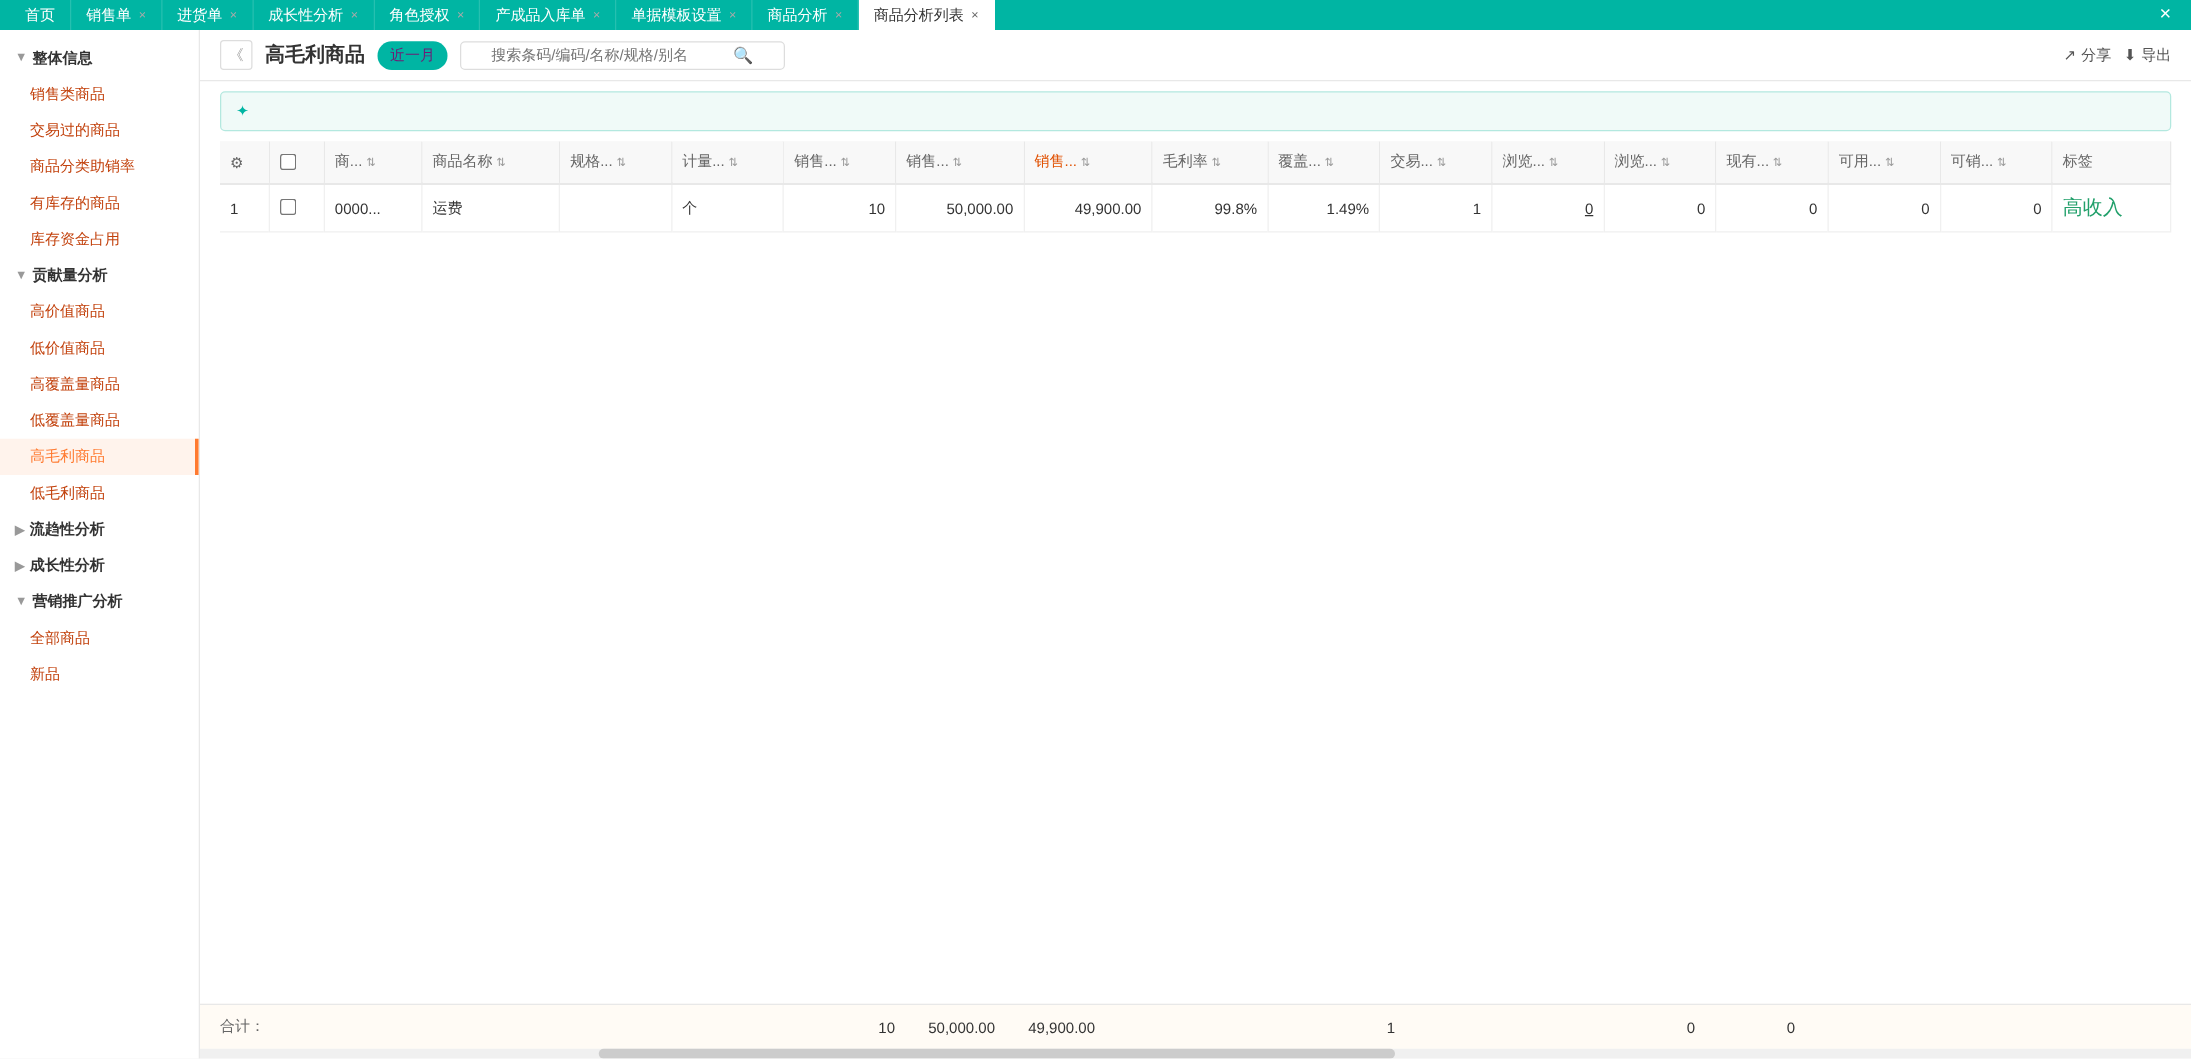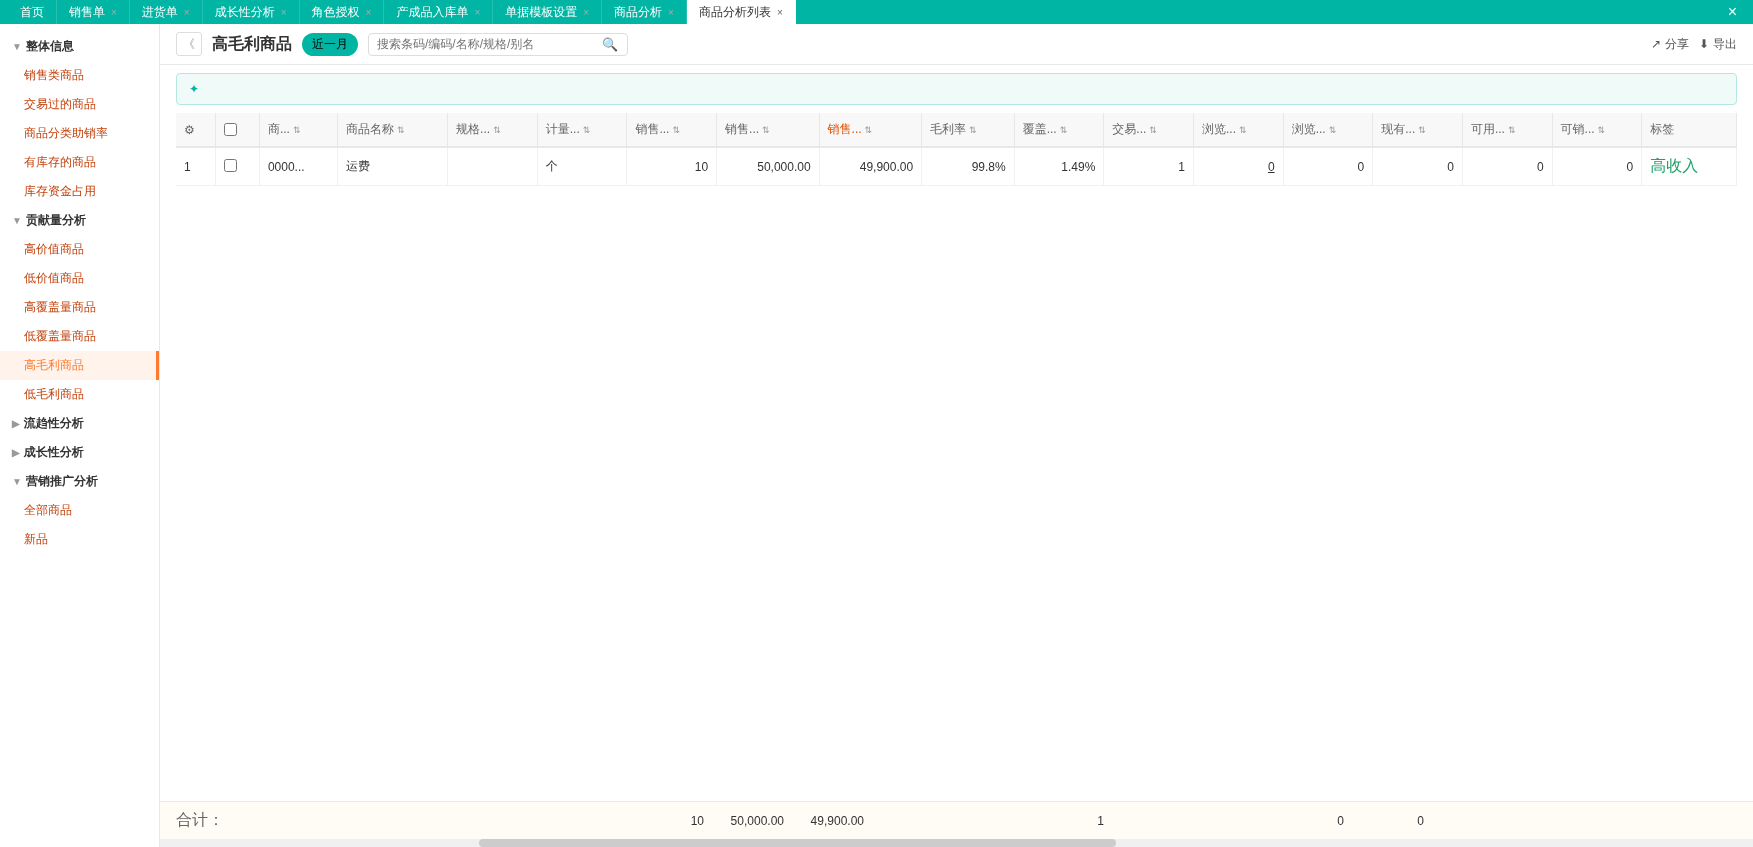--- a/index.html
+++ b/index.html
@@ -94,32 +94,32 @@
       padding: 2px 6px;
       border-radius: 3px;
     }
     .content-title {
       font-size: 16px;
       font-weight: bold;
       color: #333;
     }
     .period-btn {
       background: #00b5a3;
-      color: #000000;
+      color: #701a75;
       border: none;
       padding: 3px 10px;
       border-radius: 12px;
       cursor: pointer;
       font-size: 12px;
     }
     .search-box {
       display: flex;
       border: 1px solid #ddd;
       border-radius: 4px;
-      padding: 3px 8px;
+      padding: 3px 24px;
       flex: 1;
       max-width: 260px;
     }
     .search-box input {
       border: none;
       outline: none;
       flex: 1;
       font-size: 12px;
       color: #999;
     }
@@ -204,21 +204,21 @@
     
     .footer-summary {
       display: flex;
       align-items: center;
       border-top: 1px solid #e8e8e8;
       background: #fffbf5;
       padding: 8px 16px;
       flex-shrink: 0;
       min-height: 36px;
     }
-    .footer-summary .label { color: #666; font-size: 16px; margin-right: 8px; }
+    .footer-summary .label { color: #666; font-size: 12px; margin-right: 32px; }
     .summary-cells {
       display: flex;
       flex: 1;
     }
     .summary-cell {
       padding: 0 8px;
       color: #333;
       font-size: 12px;
       min-width: 80px;
       text-align: right;

